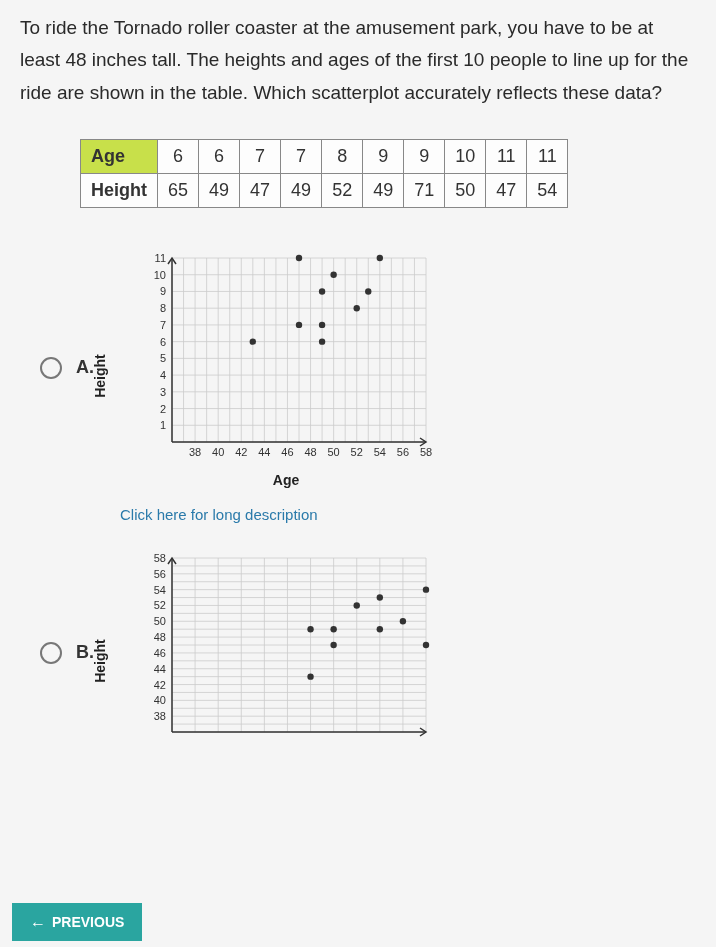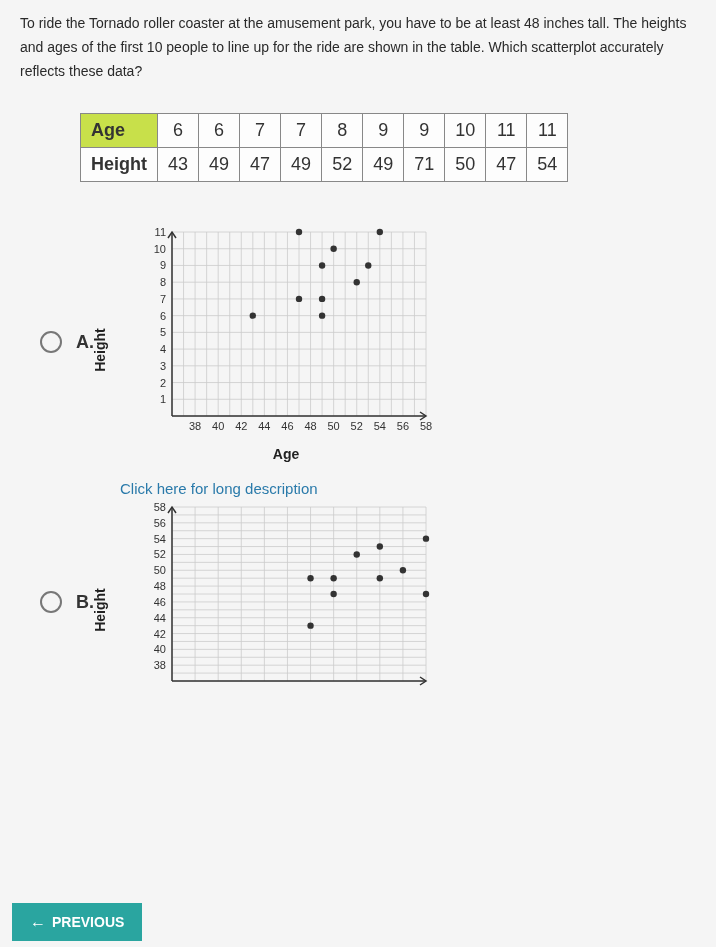--- a/index.html
+++ b/index.html
@@ -7,21 +7,21 @@
       font-family: Arial, sans-serif;
       background: #f5f5f5;
       width: 716px;
       height: 947px;
       overflow: hidden;
       padding: 12px 20px 0 20px;
       position: relative;
       color: #333;
     }
     .question-text {
-      font-size: 14px;
+      font-size: 19px;
       line-height: 1.7;
       color: #2a2a2a;
       margin-bottom: 30px;
     }
     .data-table {
       border-collapse: collapse;
       margin: 0 auto 40px 60px;
       font-size: 18px;
     }
     .data-table td {
@@ -84,20 +84,21 @@
     .chart-svg { display: block; }
     .tick-text { font-size: 11px; fill: #333; }
     .grid-line { stroke: #ccc; stroke-width: 0.8; }
     .axis-line { stroke: #333; stroke-width: 1.5; }
     .dot { fill: #333; }
     .long-desc {
       color: #2a7aaa;
       font-size: 15px;
       margin-left: 100px;
       margin-top: 6px;
+      margin-bottom: 25px;
       cursor: pointer;
     }
     .prev-btn {
       position: absolute;
       left: 12px;
       bottom: 6px;
       background: #2aa5a0;
       color: #fff;
       font-weight: bold;
       padding: 10px 18px;
@@ -123,21 +124,21 @@
         <td>7</td>
         <td>8</td>
         <td>9</td>
         <td>9</td>
         <td>10</td>
         <td>11</td>
         <td>11</td>
       </tr>
   <tr id="row-height">
         <td class="hdr">Height</td>
-        <td>43</td>
+        <td>65</td>
         <td>49</td>
         <td>47</td>
         <td>49</td>
         <td>52</td>
         <td>49</td>
         <td>71</td>
         <td>50</td>
         <td>47</td>
         <td>54</td>
       </tr>

